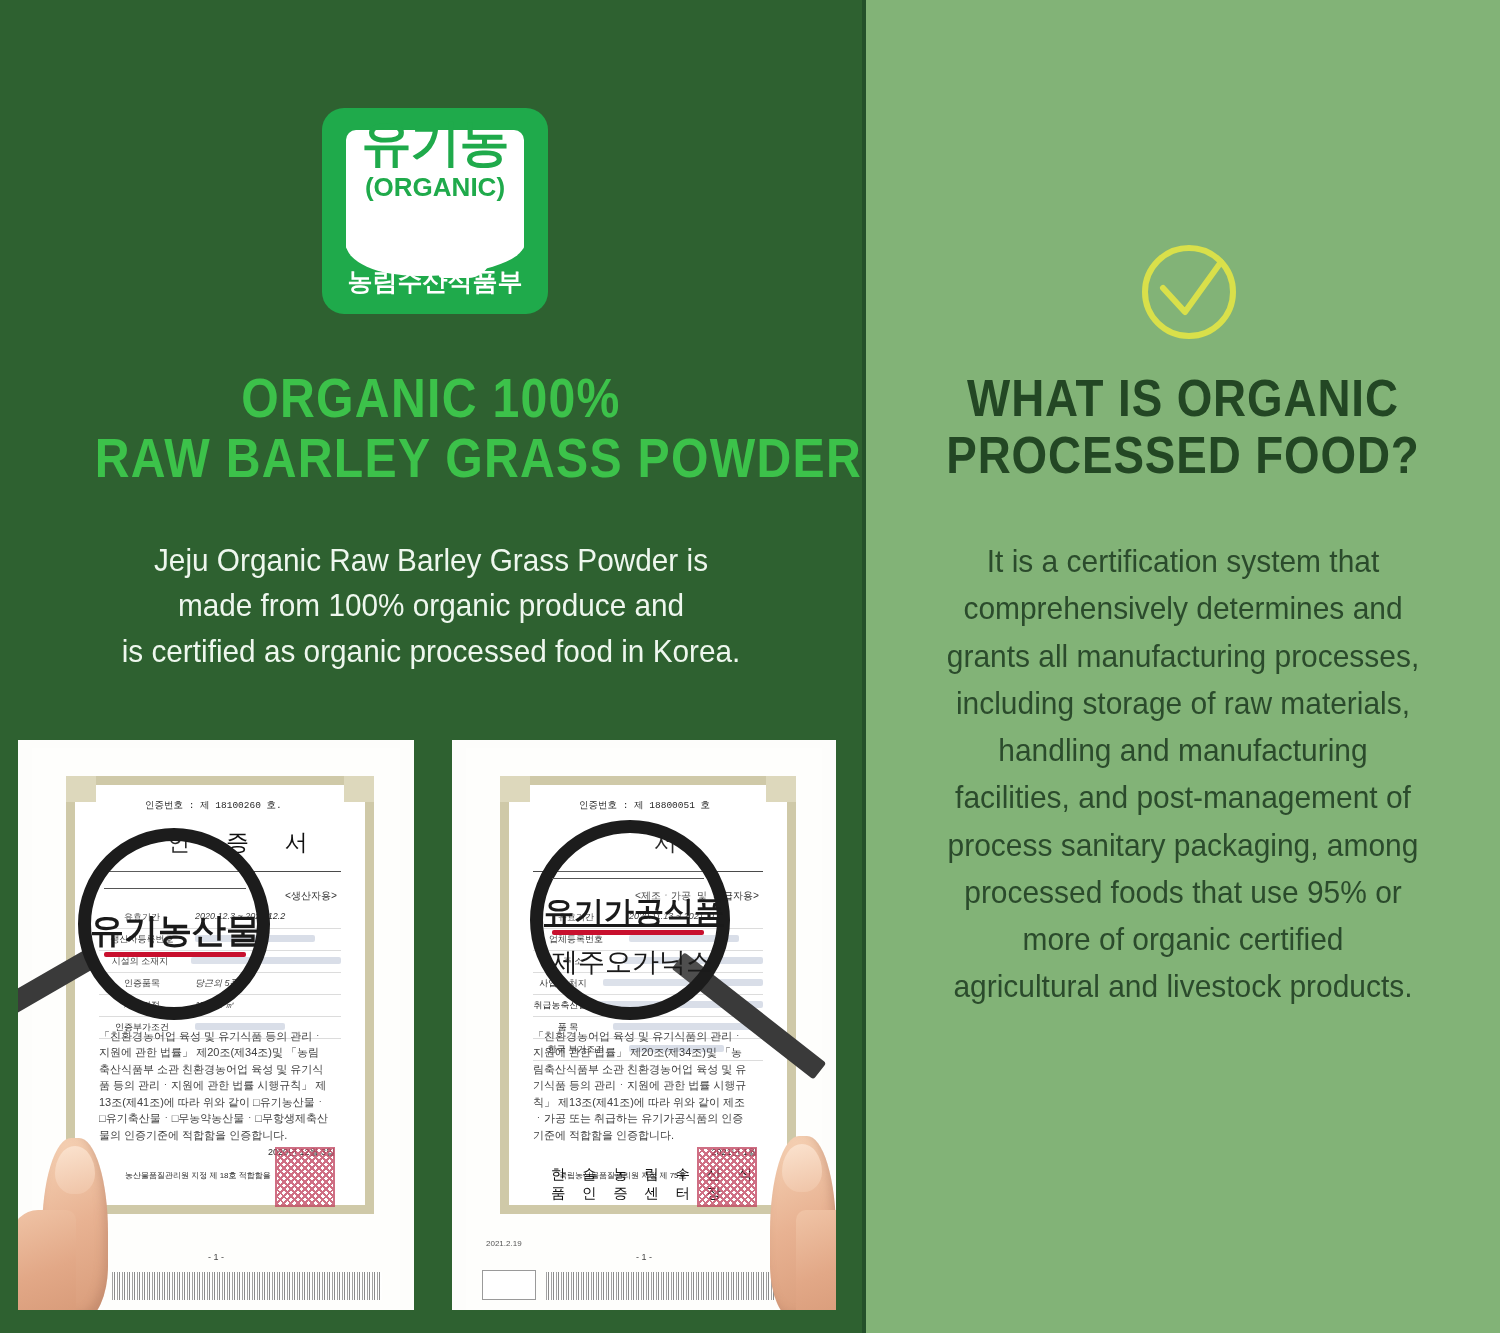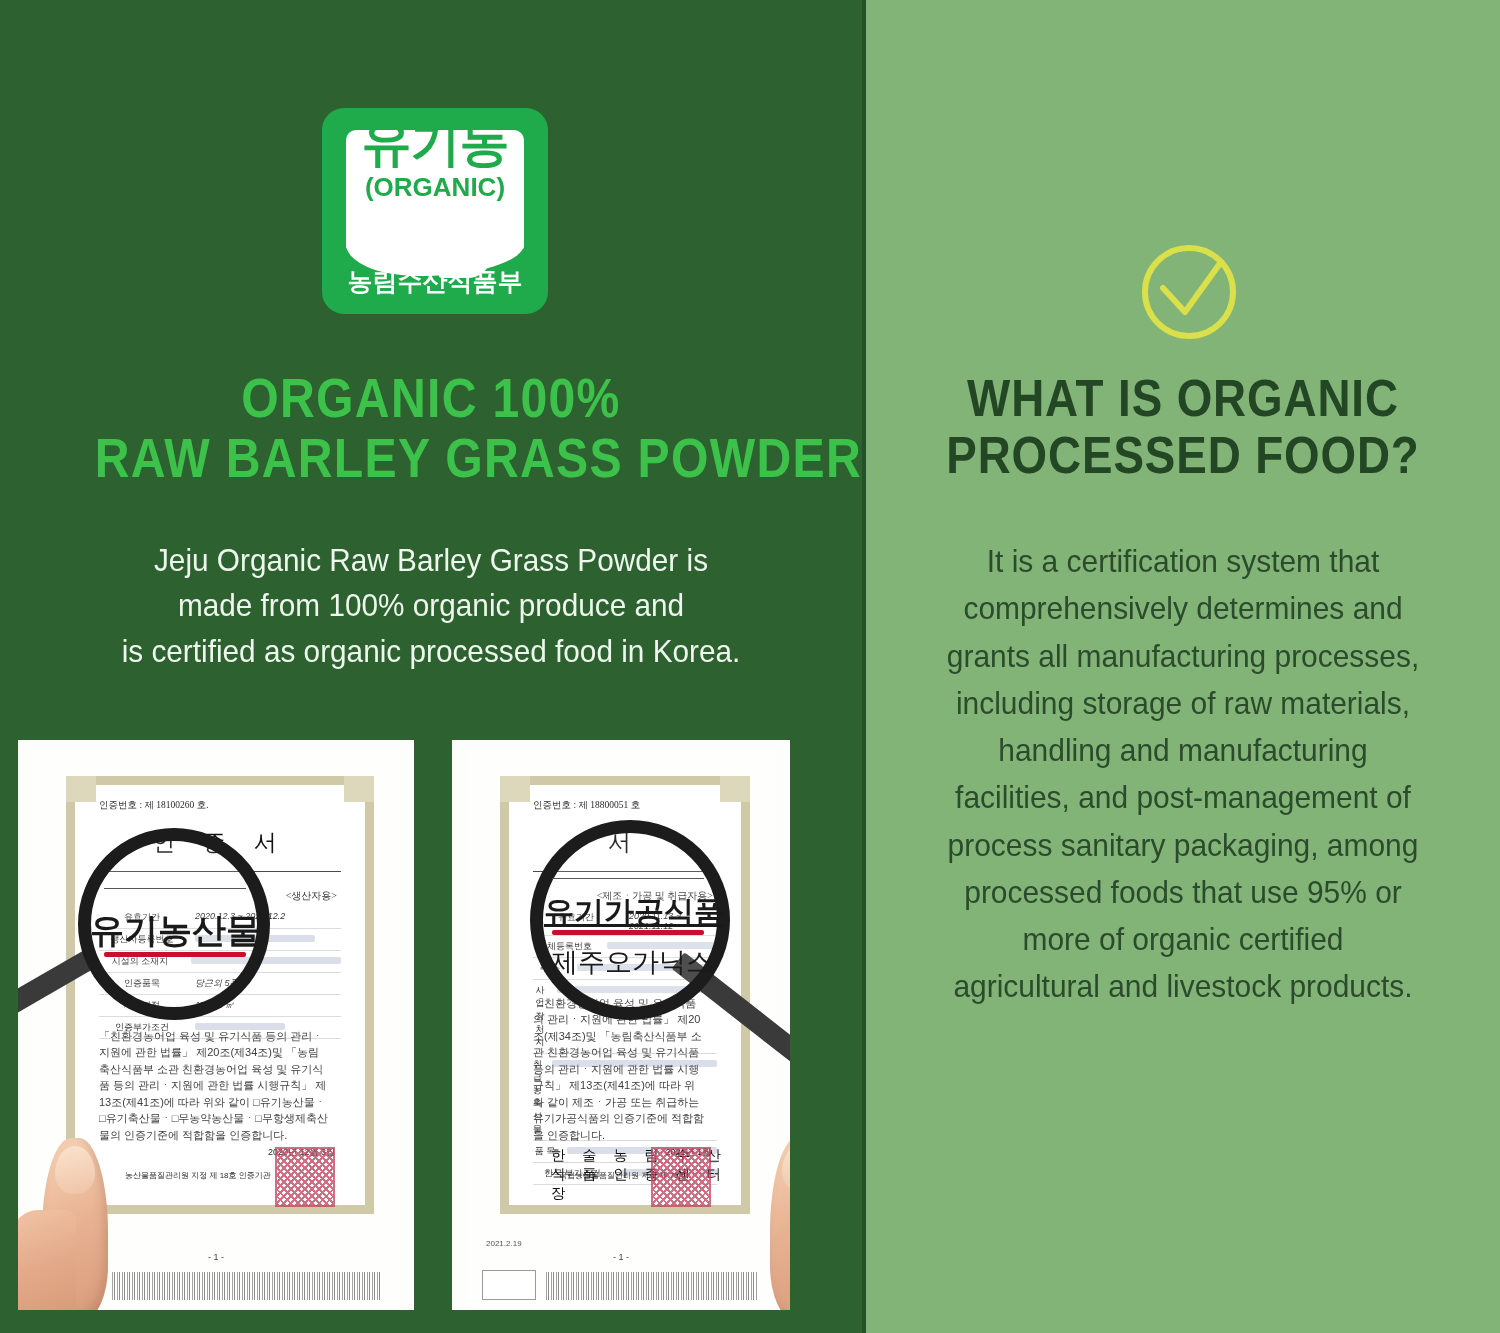--- a/index.html
+++ b/index.html
@@ -176,21 +176,21 @@
 
   
   .cert-photo {
     position: absolute;
     top: 740px;
     height: 570px;
     background: #fdfdfb;
     overflow: hidden;
   }
   .cert-a { left: 18px; width: 396px; }
-  .cert-b { left: 452px; width: 338px; }
+  .cert-b { left: 452px; width: 384px; }
 
   .cert-paper {
     position: absolute;
     left: 14px; top: 8px;
     right: 14px; bottom: 0;
     background: #fefefc;
   }
   .cert-border {
     position: absolute;
     left: 34px; top: 28px;
@@ -206,23 +206,24 @@
     width: 30px; height: 26px;
     background: #ddd8bc;
   }
   .cert-border::before { left: -9px; }
   .cert-border::after { right: -9px; }
 
   .cert-inner { position: absolute; inset: 0; }
 
   .c-line {
     position: absolute;
-    font-family: Liberation Serif, serif;
+    font-family: Liberation Mono, monospace;
     color: #2a2a2a;
     white-space: nowrap;
+    margin-left: 46px;
   }
   .c-num { left: 24px; top: 14px; font-size: 9.5px; }
   .c-head {
     left: 0; right: 0; top: 42px;
     text-align: center;
     font-size: 23px;
     letter-spacing: 11px;
     color: #111;
   }
   .c-rule {
@@ -430,21 +431,21 @@
                 <div class="v dark">17,712 ㎡</div>
               </div>
               <div class="c-row">
                 <div class="k">인증부가조건</div>
                 <div class="v"><i class="c-blur" style="width:90px"></i></div>
               </div>
             </div>
 
             <div class="c-fine">「친환경농어업 육성 및 유기식품 등의 관리ㆍ지원에 관한 법률」 제20조(제34조)및 「농림축산식품부 소관 친환경농어업 육성 및 유기식품 등의 관리ㆍ지원에 관한 법률 시행규칙」 제13조(제41조)에 따라 위와 같이 □유기농산물ㆍ□유기축산물ㆍ□무농약농산물ㆍ□무항생제축산물의 인증기준에 적합함을 인증합니다.</div>
             <div class="c-date">2020년 12월 3일</div>
-            <div class="c-issuer-small">농산물품질관리원 지정 제 18호 인증기관</div>
+            <div class="c-issuer-small">농산물품질관리원 지정 제 18호 적합함을</div>
             <div class="c-stamp"></div>
           </div>
         </div>
 
         <div class="c-foot-page">2021.2.3</div>
         <div class="c-foot-dash">- 1 -</div>
         <div class="c-barbox"></div>
         <div class="c-barcode"></div>
       </div>
 

